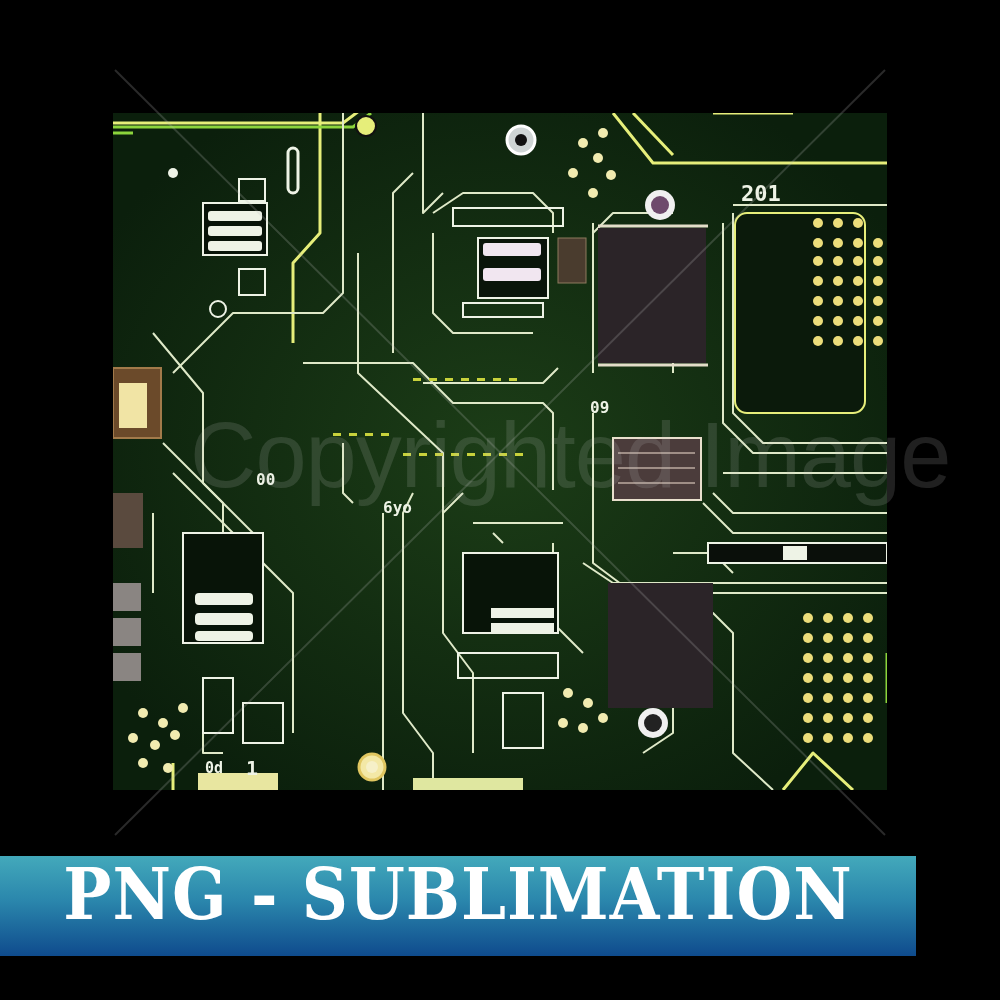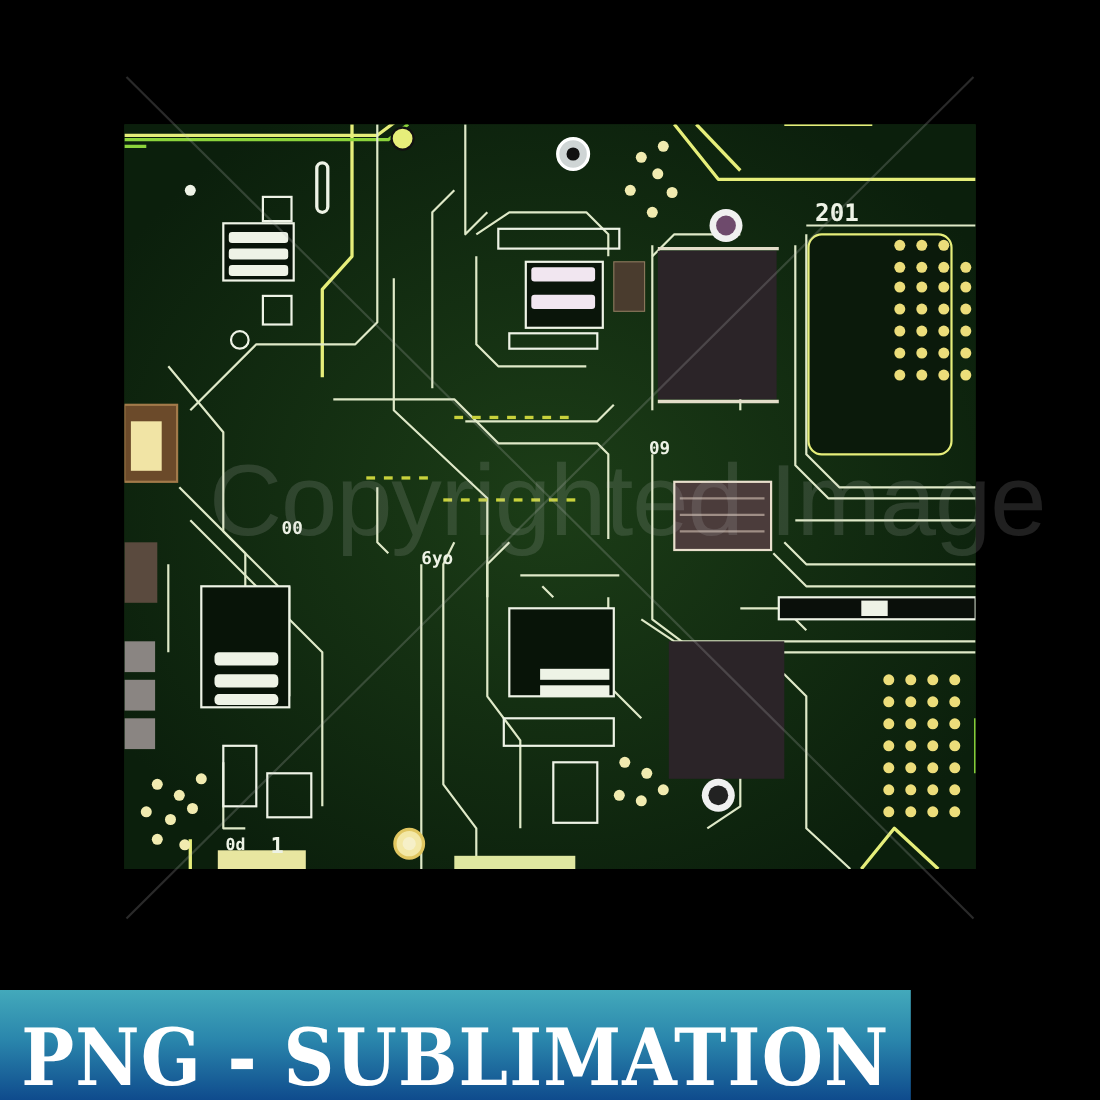--- a/index.html
+++ b/index.html
@@ -7,23 +7,23 @@
   .canvas { position: absolute; left: 0; top: 0; width: 1000px; height: 1000px; background: #000; }
   .board { position: absolute; left: 113px; top: 113px; width: 774px; height: 677px; overflow: hidden; background: #10290f; }
   .board svg { position: absolute; left: 0; top: 0; }
   .watermark-lines { position: absolute; left: 0; top: 0; width: 1000px; height: 1000px; pointer-events: none; }
   .watermark-text {
     position: absolute; left: 190px; top: 400px; width: 640px; height: 110px;
     font-family: Liberation Sans, sans-serif; font-size: 92px; line-height: 110px;
     color: rgba(200, 200, 200, 0.16); letter-spacing: -1px; white-space: nowrap; pointer-events: none;
   }
   .banner {
-    position: absolute; left: 0; top: 900px; width: 828px; height: 100px;
+    position: absolute; left: 0; top: 856px; width: 916px; height: 100px;
     background: linear-gradient(to bottom, #43a9bb 0%, #2a86ac 45%, #0f4b8d 100%);
-    display: flex; align-items: flex-end; justify-content: center;
+    display: flex; align-items: flex-start; justify-content: center;
   }
   .banner-text {
     font-family: "DejaVu Serif", serif; font-weight: bold; font-size: 64px; color: #ffffff;
     letter-spacing: 1px; transform: scaleY(1.12); white-space: nowrap;
   }
   .silk { fill: #eef3e6; font-family: "DejaVu Sans Mono", monospace; font-weight: bold; }
 </style>
 </head>
 <body>
 

